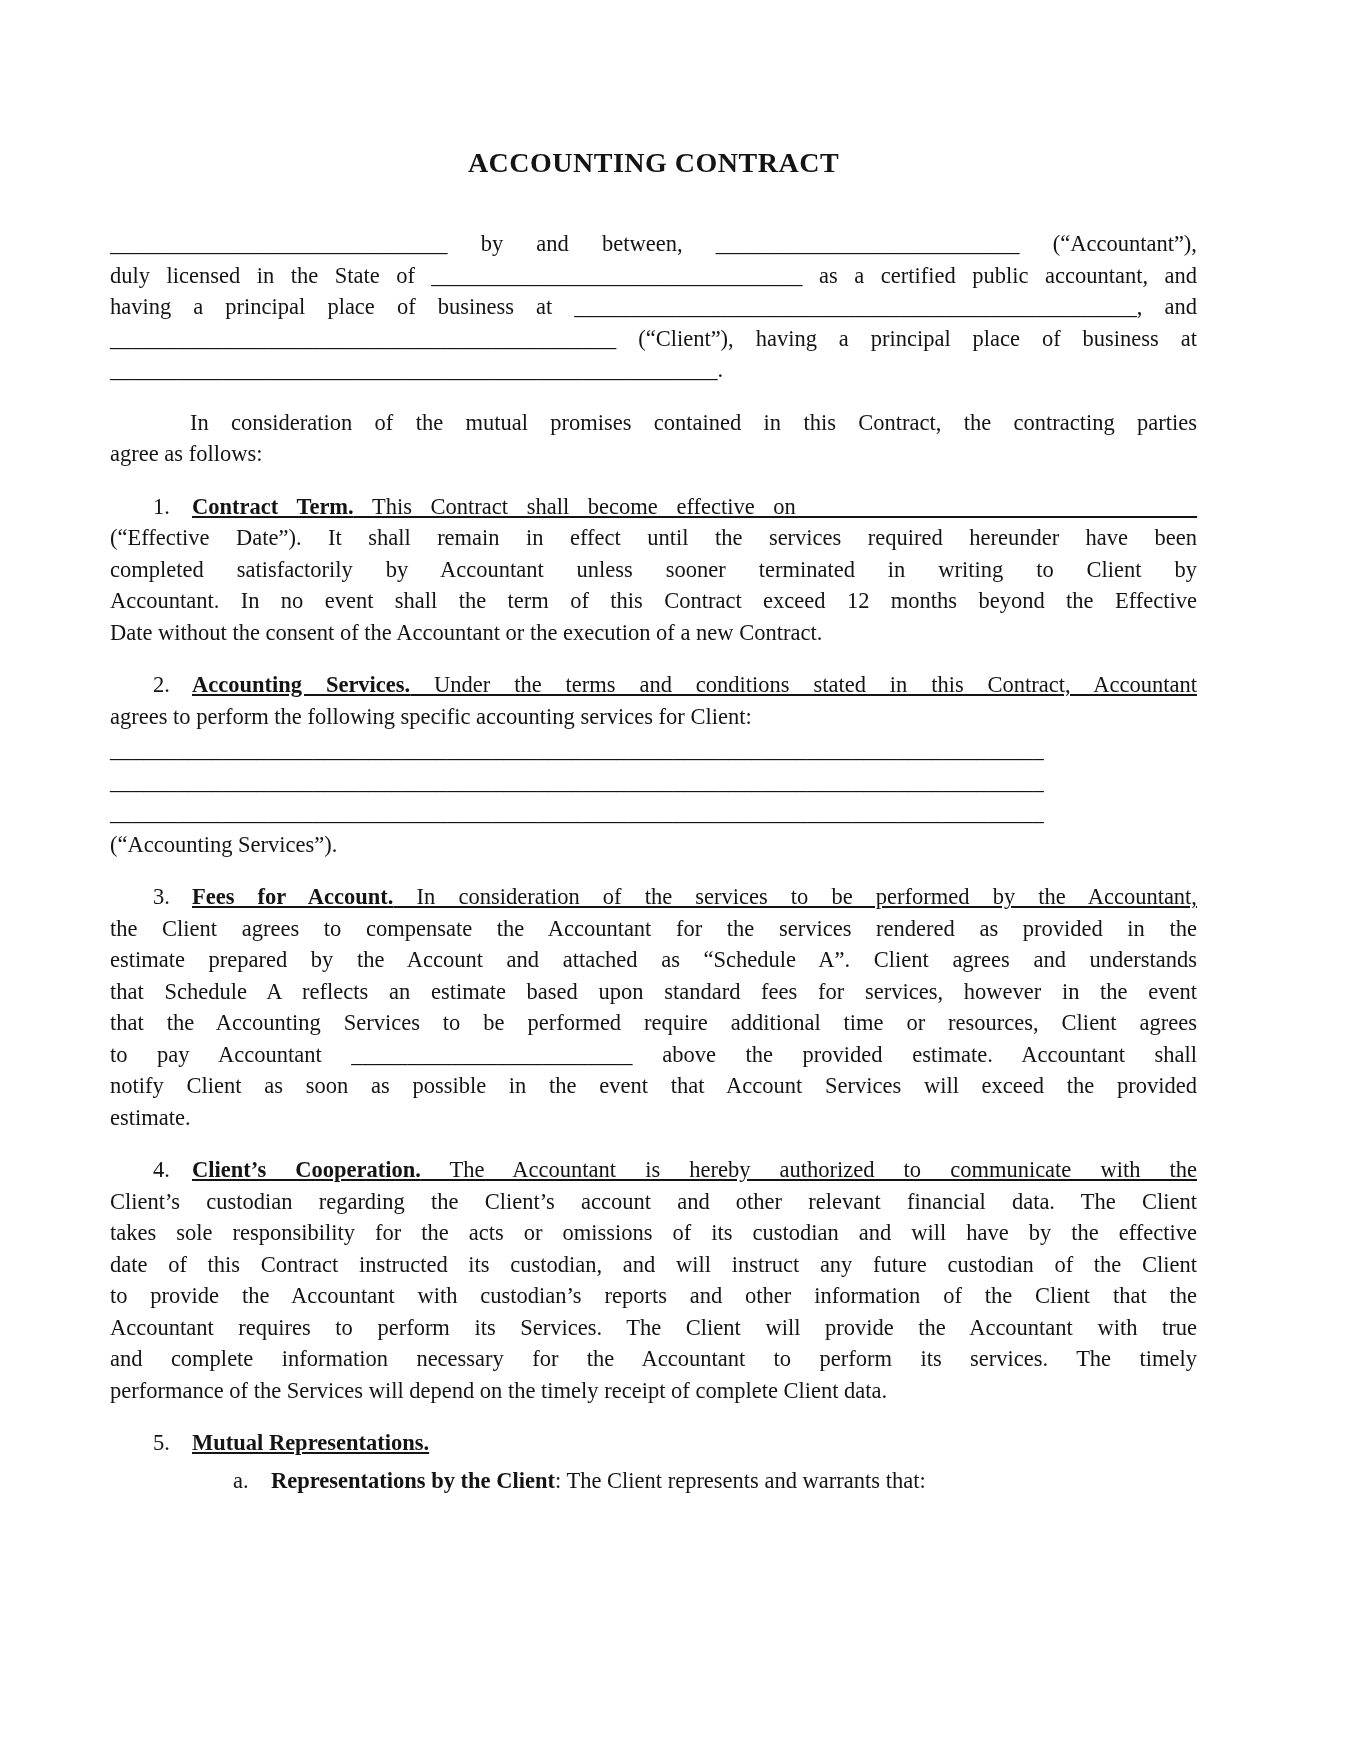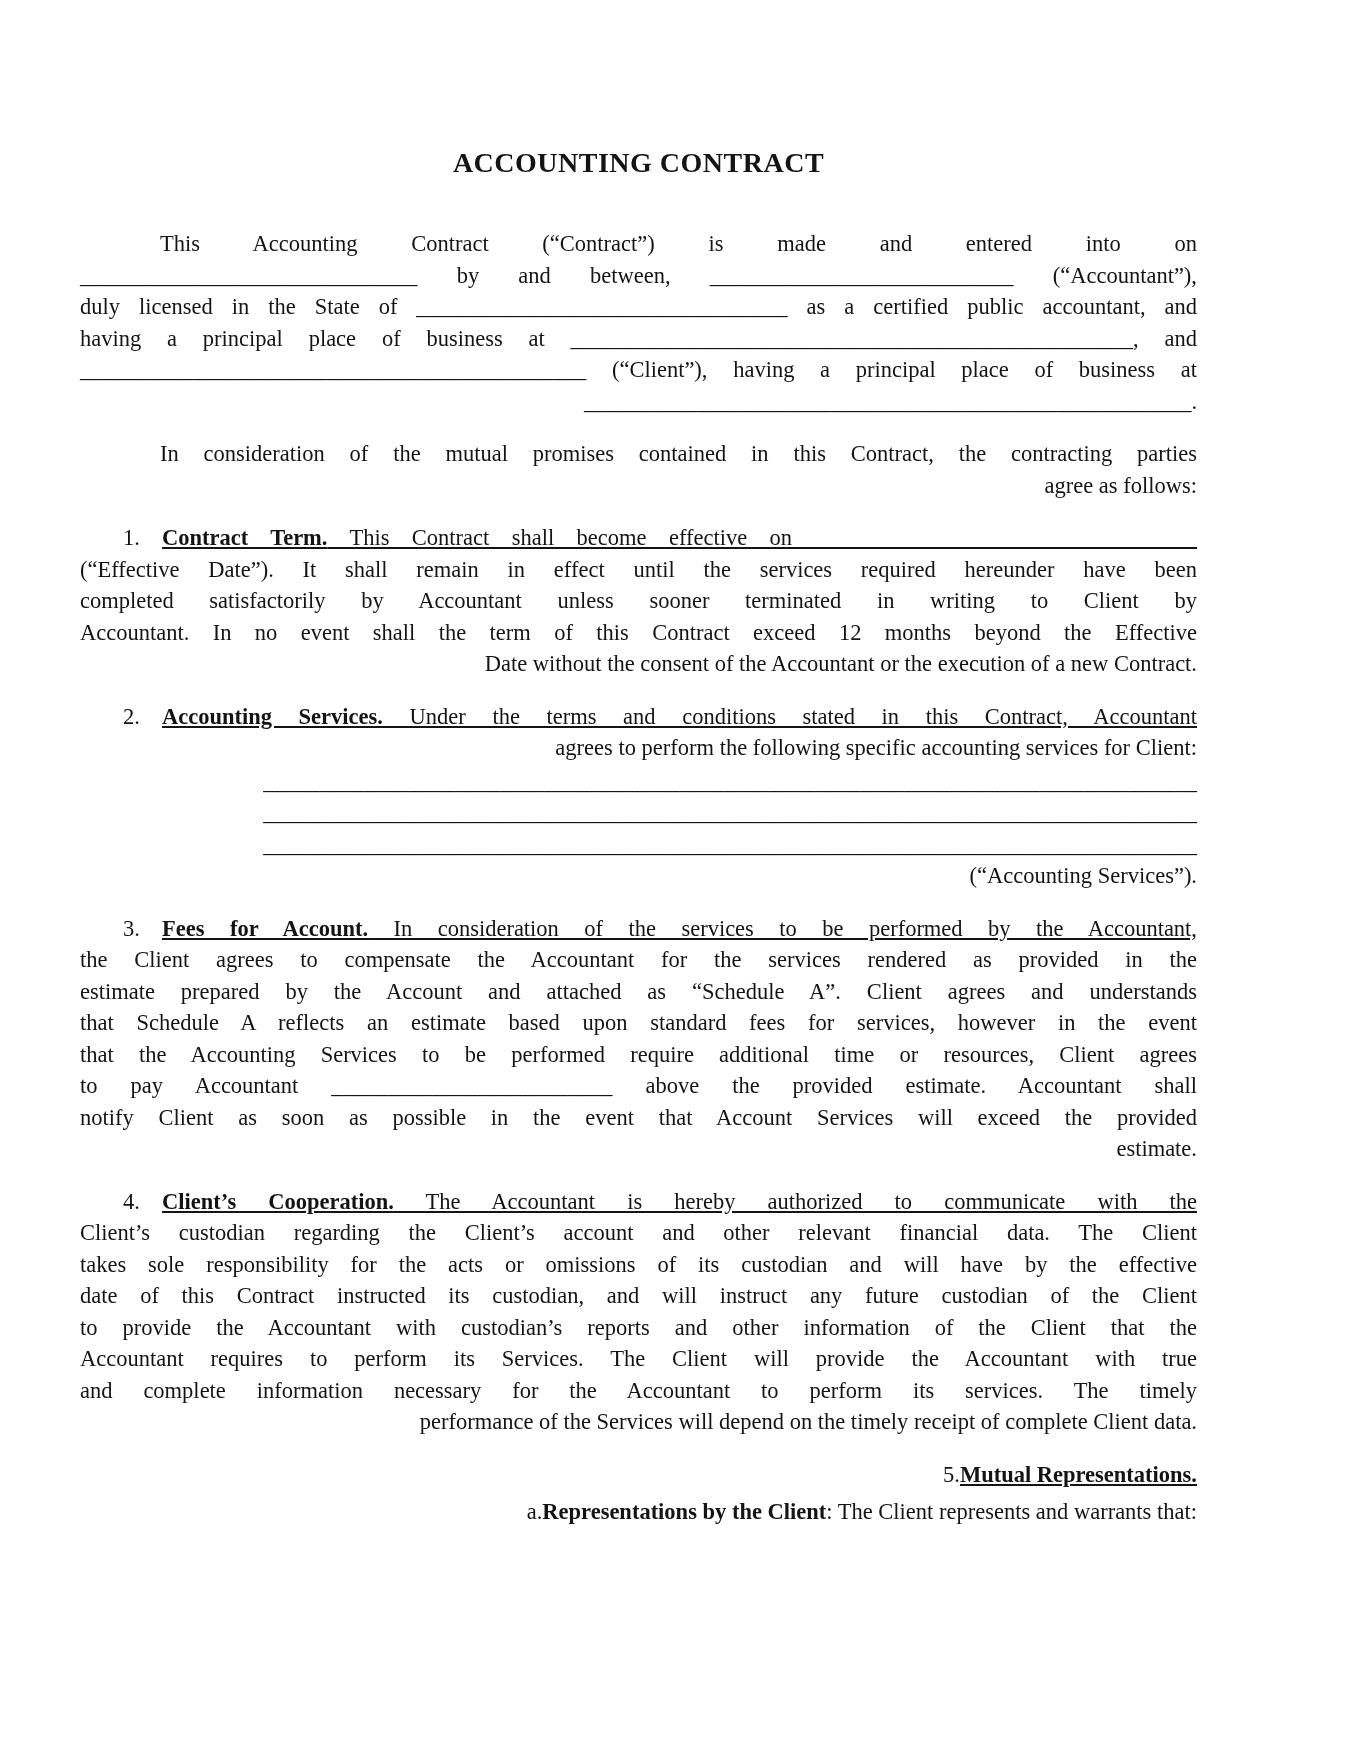--- a/index.html
+++ b/index.html
@@ -8,51 +8,50 @@
     width: 1360px;
     height: 1760px;
     background: #ffffff;
     overflow: hidden;
     font-family: "Liberation Serif", "DejaVu Serif", serif;
     font-size: 22.5px;
     line-height: 31.5px;
     color: #141414;
   }
   .content {
-    padding: 146px 163px 0 80px;
+    padding: 146px 163px 0 110px;
   }
   .doc-title {
     text-align: center;
     font-weight: bold;
     font-size: 28px;
     line-height: 34px;
     margin: 0 0 48px 0;
     letter-spacing: 0.5px;
   }
   .block { margin-top: 21px; }
   .block:first-of-type { margin-top: 0; }
   .block.tight { margin-top: 2px; }
-  .line { min-height: 31.5px; text-align: right; }
+  .line { min-height: 31.5px; }
   .line.j { text-align: justify; text-align-last: justify; }
   .line.ind-first { padding-left: 80px; }
   .line.ind-num  { padding-left: 43px; text-decoration: underline; }
   .line.ind-sub  { padding-left: 123px; margin-top: 6px; }
   .num { display: inline-block; width: 39px; }
   .ind-sub .num { width: 38px; }
   .b { font-weight: bold; }
 </style>
 </head>
 <body>
 
 <div class="page">
   <div class="content">
     <h1 class="doc-title">ACCOUNTING CONTRACT</h1>
     <div>
         <div class="block">
-          <div class="line j ind-first"><span>This Accounting Contract (“Contract”) is made and entered into on</span></div>
           <div class="line j"><span>______________________________ by and between, ___________________________ (“Accountant”),</span></div>
           <div class="line j"><span>duly licensed in the State of _________________________________ as a certified public accountant, and</span></div>
           <div class="line j"><span>having a principal place of business at __________________________________________________, and</span></div>
           <div class="line j"><span>_____________________________________________ (“Client”), having a principal place of business at</span></div>
           <div class="line"><span>______________________________________________________.</span></div>
         </div>
         <div class="block">
           <div class="line j ind-first"><span>In consideration of the mutual promises contained in this Contract, the contracting parties</span></div>
           <div class="line"><span>agree as follows:</span></div>
         </div>

